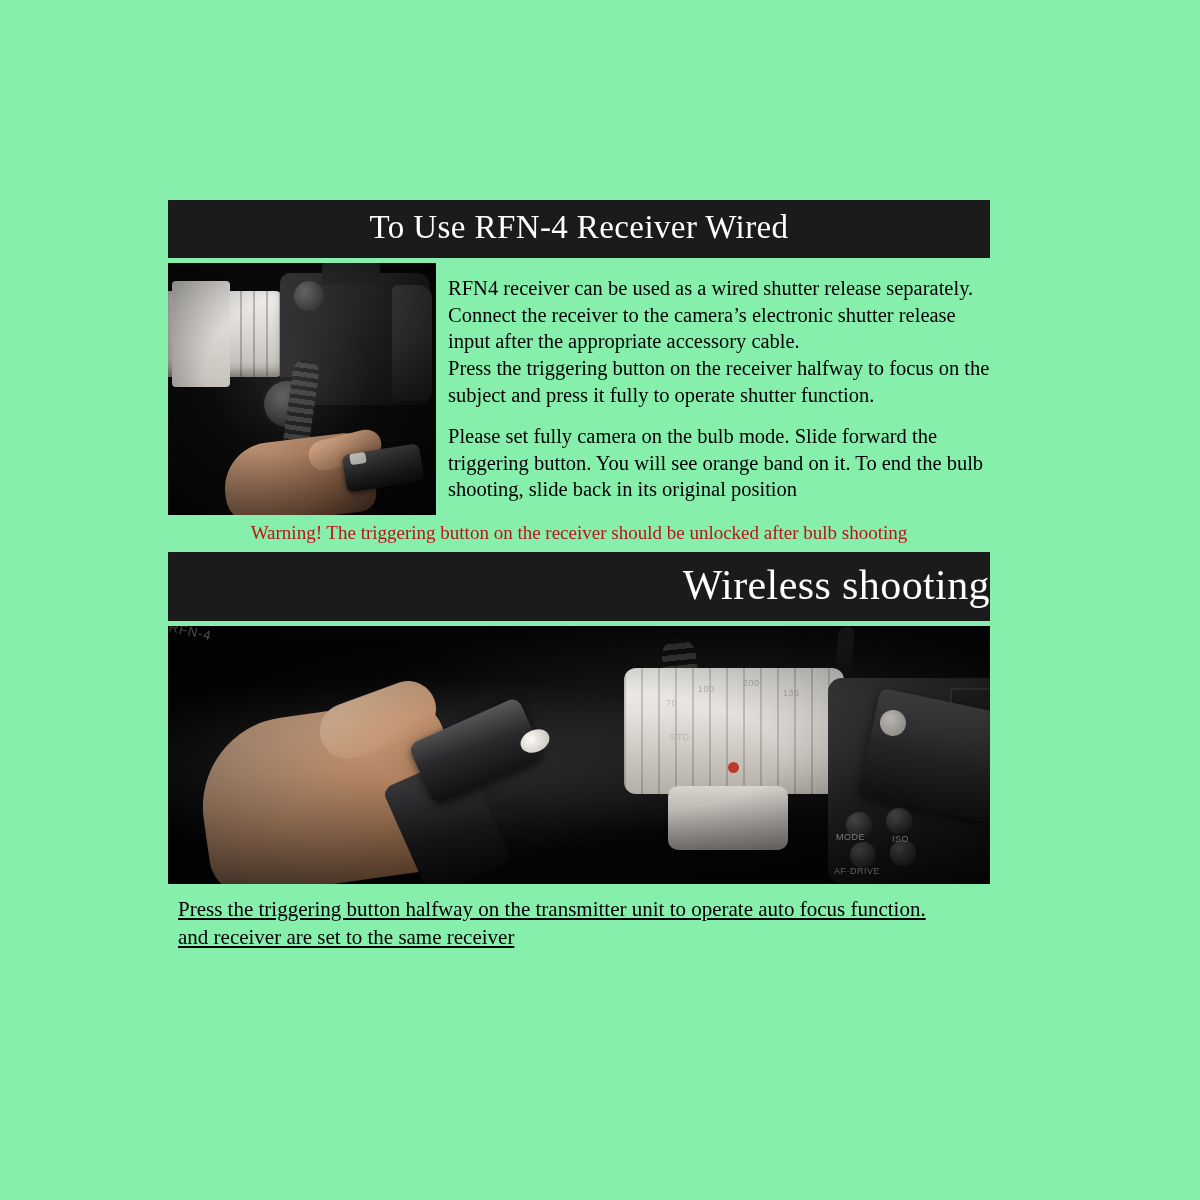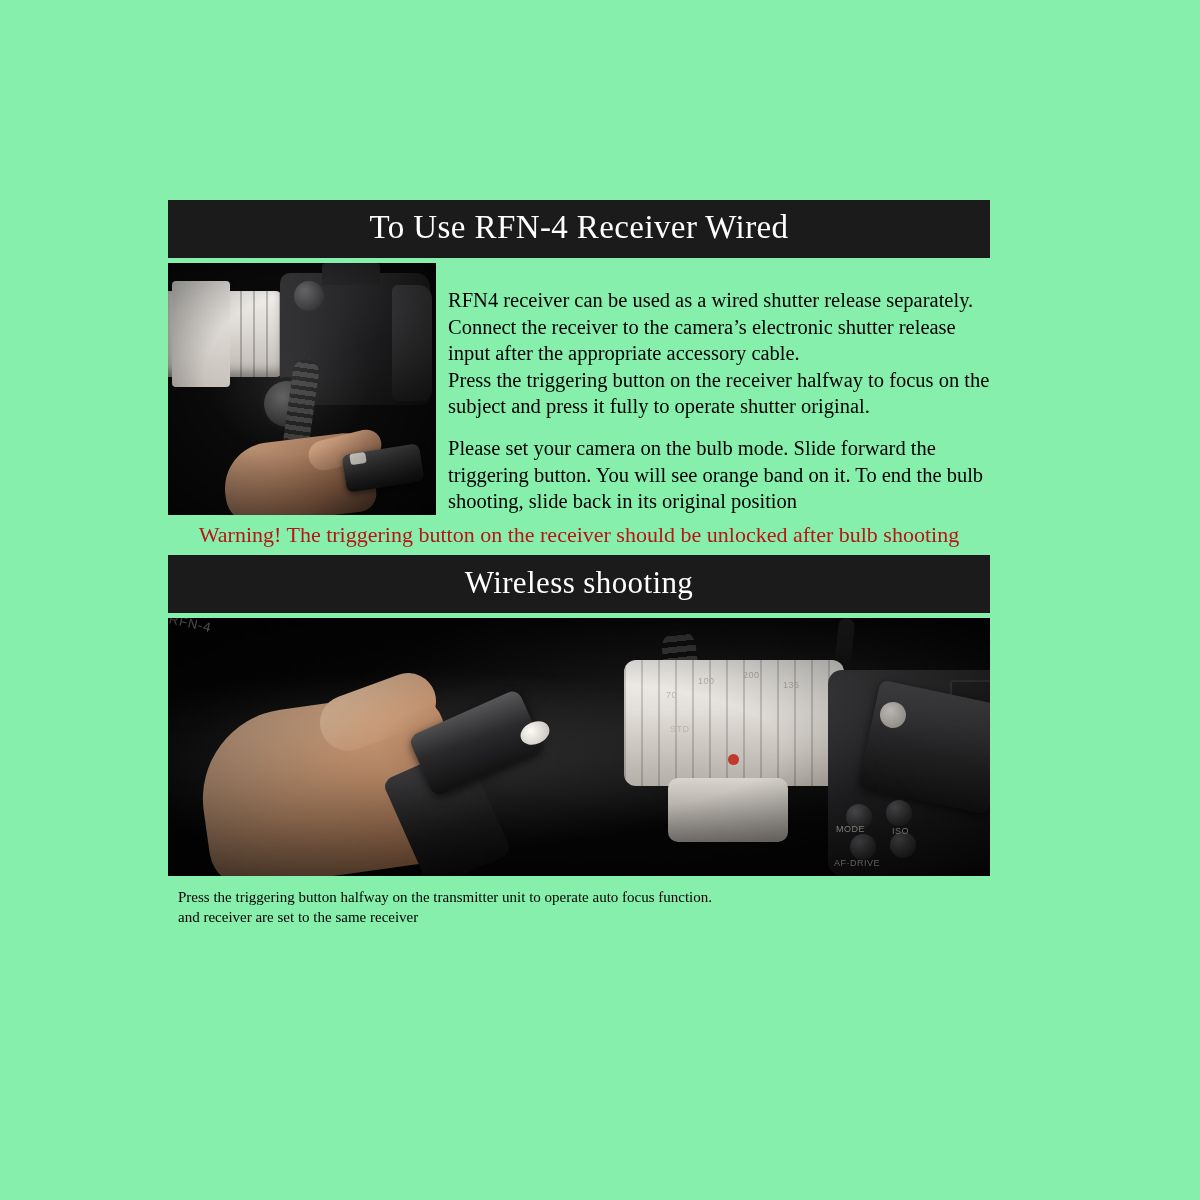--- a/index.html
+++ b/index.html
@@ -33,28 +33,29 @@
     color: #ffffff;
     text-align: center;
     font-size: 33px;
     line-height: 1.0;
     padding: 11px 0 14px 0;
     letter-spacing: 0.4px;
     font-weight: 400;
     font-family: "Liberation Serif", serif;
   }
   .banner.second {
-    font-size: 31px;
+    font-size: 42px;
     padding: 12px 0 15px 0;
+    text-align: right;
   }
 
   
   .wired-row {
     display: flex;
-    align-items: flex-end;
+    align-items: center;
     margin-top: 5px;
   }
   .photo-wired {
     position: relative;
     width: 268px;
     height: 252px;
     background: #0a0a0a;
     flex: 0 0 auto;
     overflow: hidden;
   }
@@ -65,41 +66,42 @@
     line-height: 1.30;
   }
   .wired-text p {
     margin: 0;
   }
   .wired-text p + p { margin-top: 0px; }
   .wired-text p.gap { margin-top: 15px; }
 
   .warning {
     color: #b81515;
-    font-size: 22px;
+    font-size: 19px;
     text-align: center;
     margin-top: 8px;
     margin-bottom: 8px;
     line-height: 1.1;
   }
 
   
   .photo-wireless {
     position: relative;
     width: 822px;
     height: 258px;
     background: #050505;
     margin-top: 5px;
     overflow: hidden;
   }
   .wireless-text {
     margin-top: 12px;
-    font-size: 15px;
+    font-size: 21px;
     line-height: 1.32;
     padding-left: 10px;
+    text-decoration: underline;
   }
   .wireless-text p { margin: 0; }
 
   
   .el { position: absolute; }
 
   
   .w-lens {
     left: -6px; top: 28px; width: 120px; height: 86px;
     background: linear-gradient(180deg,#f3f1ee 0%,#dcd8d2 45%,#b9b4ad 100%);
@@ -317,22 +319,22 @@
         <div class="el w-hand"></div>
         <div class="el w-finger"></div>
         <div class="el w-receiver"></div>
         <div class="el w-receiver-btn"></div>
         <div class="el w-vignette"></div>
       </div>
 
       <div class="wired-text">
         <p>RFN4 receiver can be used as a wired shutter release separately.</p>
         <p>Connect the receiver to the camera’s electronic shutter release input after the appropriate accessory cable.</p>
-        <p>Press the triggering button on the receiver halfway to focus on the subject and press it fully to operate shutter original.</p>
-        <p class="gap">Please set your camera on the bulb mode. Slide forward the triggering button. You will see orange band on it. To end the bulb shooting, slide back in its original position</p>
+        <p>Press the triggering button on the receiver halfway to focus on the subject and press it fully to operate shutter function.</p>
+        <p class="gap">Please set fully camera on the bulb mode. Slide forward the triggering button. You will see orange band on it. To end the bulb shooting, slide back in its original position</p>
       </div>
     </div>
 
     <div class="warning">Warning! The triggering button on the receiver should be unlocked after bulb shooting</div>
 
     <div class="banner second">Wireless shooting</div>
 
     <div class="photo-wireless">
       <div class="el p-glow"></div>
 

